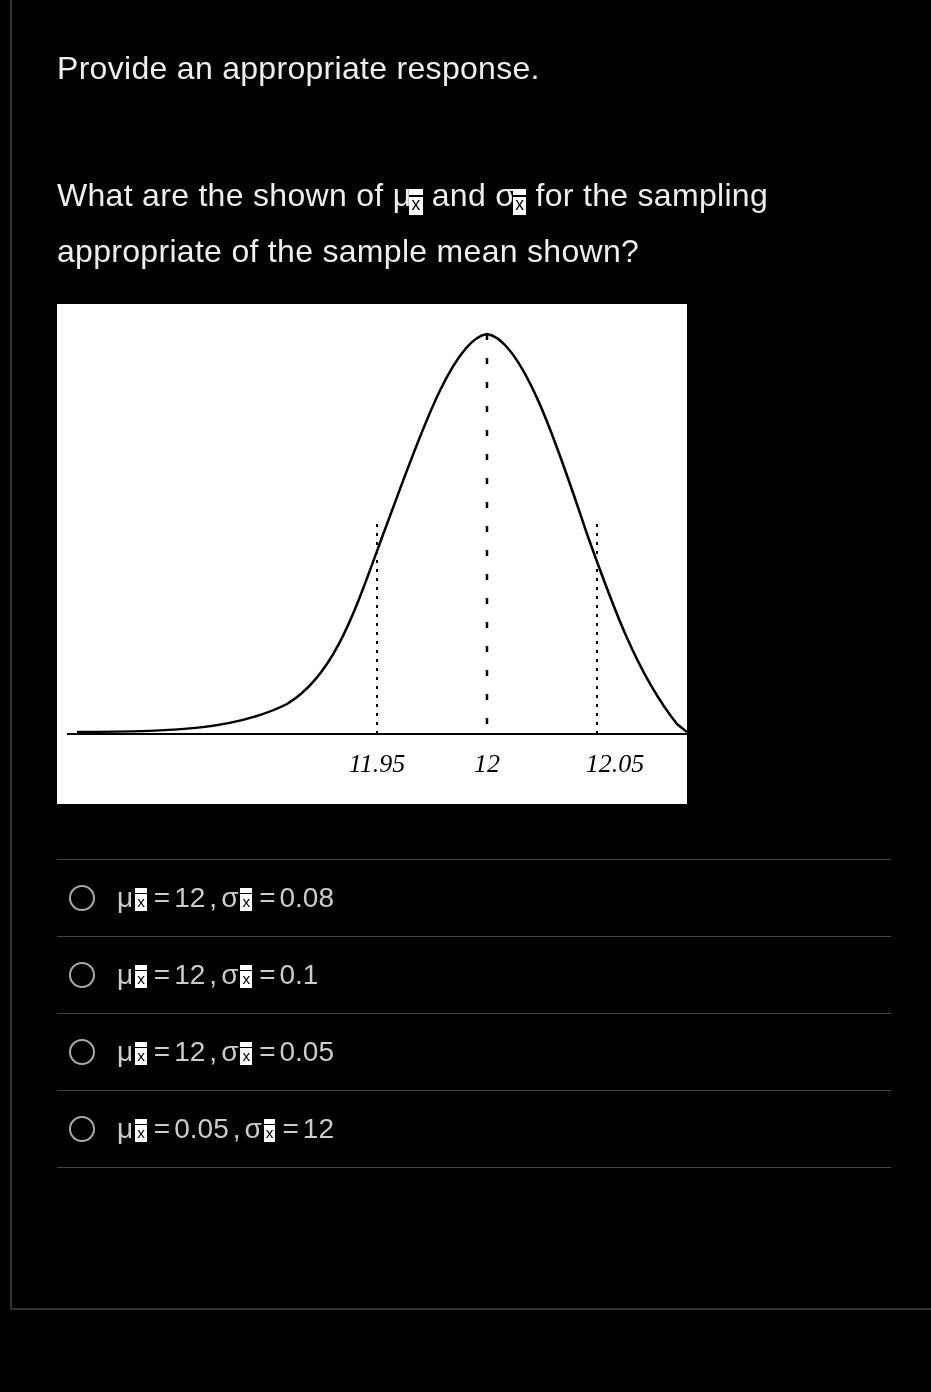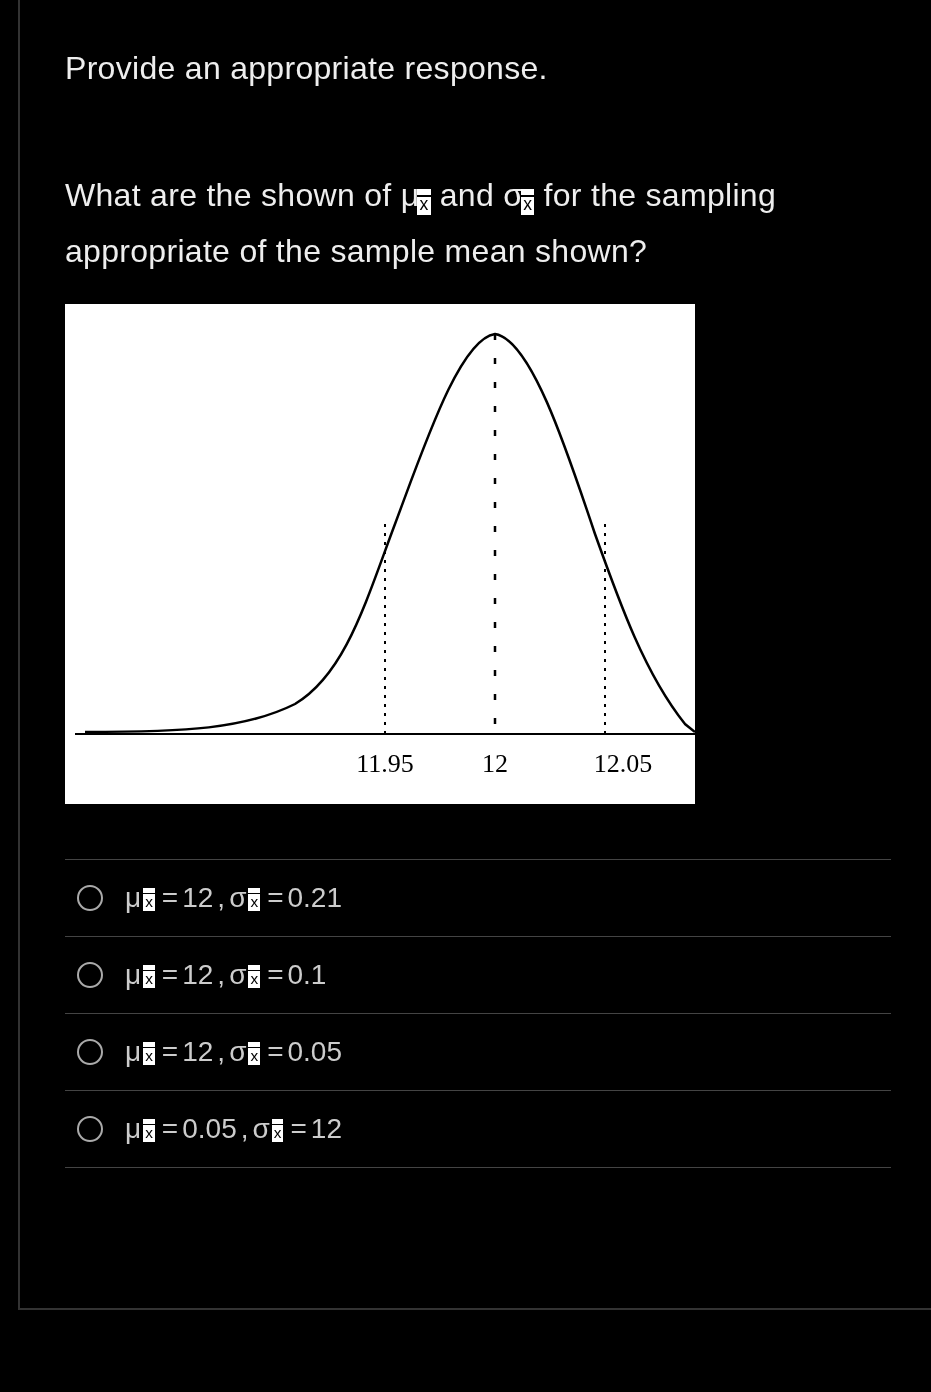--- a/index.html
+++ b/index.html
@@ -11,21 +11,21 @@
       background: #000;
       color: #ddd;
       font-family: -apple-system, BlinkMacSystemFont, "Segoe UI", Helvetica, Arial, sans-serif;
       width: 931px;
       height: 1392px;
       position: relative;
     }
     .container {
       border-left: 2px solid #333;
       border-bottom: 2px solid #333;
-      margin-left: 18px;
+      margin-left: 10px;
       padding: 50px 40px 40px 45px;
       min-height: 1310px;
     }
     .instruction {
       font-size: 32px;
       font-weight: 300;
       color: #eee;
       margin-bottom: 80px;
       letter-spacing: 0.3px;
     }
@@ -63,20 +63,21 @@
       height: 6px;
       background: #fff;
       border-bottom: 2px solid #000;
     }
     .chart-wrap {
       background: #fff;
       width: 630px;
       height: 500px;
       margin-bottom: 55px;
       position: relative;
+      font-style: italic;
     }
     .options {
       margin-top: 10px;
     }
     .option-row {
       border-top: 1px solid #444;
       padding: 22px 0 22px 12px;
       display: flex;
       align-items: center;
       font-size: 28px;
@@ -167,21 +168,21 @@
       <div class="radio"></div>
       <div class="opt-text">
         <span>μ</span>
           <span class="opt-sub-x">x</span>
         <span> = </span>
         <span>12</span>
           <span>, </span>
         <span>σ</span>
           <span class="opt-sub-x">x</span>
         <span> = </span>
-        <span>0.21</span>
+        <span>0.08</span>
       </div>
     </div>
 
     <div class="option-row">
       <div class="radio"></div>
       <div class="opt-text">
         <span>μ</span>
           <span class="opt-sub-x">x</span>
         <span> = </span>
         <span>12</span>

